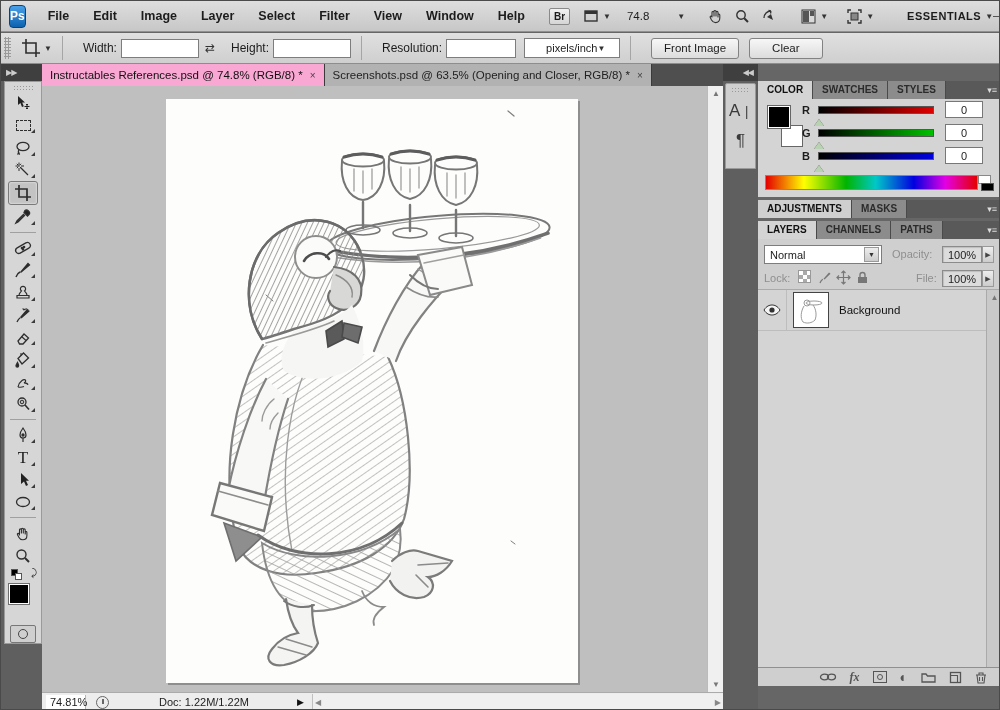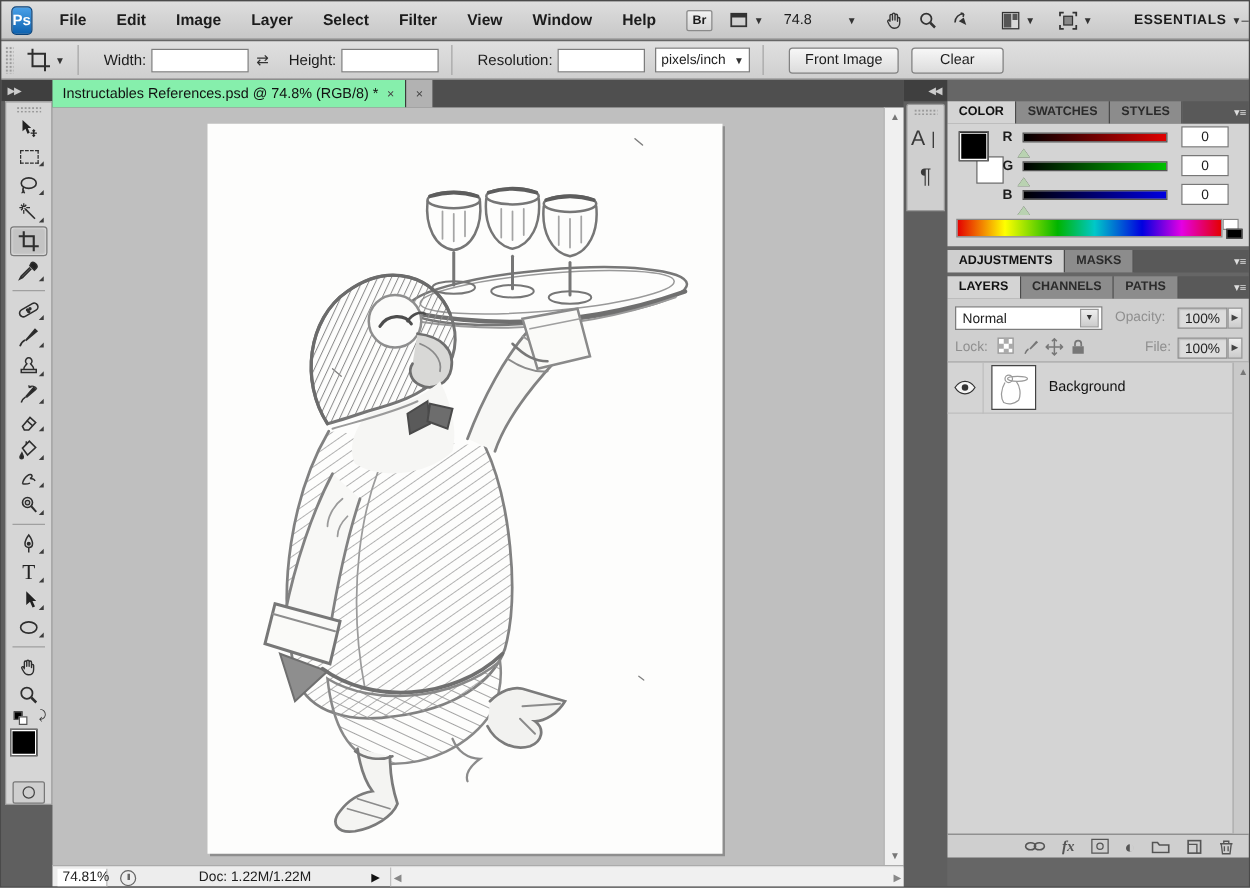--- a/index.html
+++ b/index.html
@@ -23,22 +23,22 @@
   .icon16{width:17px;height:17px;display:inline-block;}
   #workspace{font-weight:bold;font-size:11px;letter-spacing:.5px;margin:0 4px 0 10px;}
   .winctl{width:26px;text-align:center;color:#444;font-size:12px;line-height:30px;}
   
   #optionsbar{left:0;top:32px;width:1000px;height:31px;background:linear-gradient(#e0e0e0,#cfcfcf);
     border-bottom:1px solid #8d8d8d;display:flex;align-items:center;}
   .grip{width:7px;height:22px;margin:0 6px 0 3px;
     background-image:radial-gradient(#9a9a9a 1px,transparent 1.2px);background-size:3px 3px;}
   .opt-label{margin:0 4px 0 10px;font-size:12px;}
   .opt-input{width:78px;height:19px;border:1px solid #7d7d7d;background:#fff;padding:0 3px;font-size:11px;}
-  .opt-select{width:76px;height:20px;border:1px solid #7d7d7d;background:#fff;
-    display:flex;align-items:center;justify-content:space-between;padding:0 4px;font-size:11px;}
+  .opt-select{width:96px;height:20px;border:1px solid #7d7d7d;background:#fff;
+    display:flex;align-items:center;justify-content:space-between;padding:0 21px;font-size:11px;}
   .push-btn{height:21px;padding:0 12px;margin-left:10px;border:1px solid #828282;border-radius:3px;
     background:linear-gradient(#f7f7f7,#dcdcdc);font-size:11.5px;display:flex;align-items:center;}
   .osep{width:1px;height:24px;background:#a5a5a5;margin:0 10px;}
   
   #tooldock-header{left:0;top:63px;width:41px;height:17px;background:#3f3f3f;color:#ccc;
     font-size:8px;line-height:17px;padding-left:5px;letter-spacing:-1px;}
   #toolbar{left:3px;top:80px;width:38px;height:563px;background:#d6d6d6;border:1px solid #9a9a9a;
     display:flex;flex-direction:column;align-items:center;}
   #toolbar .tgrip{width:20px;height:5px;margin:3px 0 2px;
     background-image:radial-gradient(#999 .8px,transparent 1px);background-size:3px 3px;}
@@ -58,21 +58,21 @@
   .mini-fg{position:absolute;left:3px;top:2px;width:7px;height:7px;background:#000;border:1px solid #555;}
   .mini-bg{position:absolute;left:7px;top:6px;width:7px;height:7px;background:#fff;border:1px solid #555;}
   .mini-swap{position:absolute;right:1px;top:0;font-size:10px;color:#333;}
   .qmask{width:26px;height:18px;border:1px solid #777;border-radius:2px;background:#cfcfcf;
     display:flex;align-items:center;justify-content:center;margin-top:4px;}
   .qmask i{width:10px;height:10px;border:1.4px solid #444;border-radius:50%;}
   
   #tabbar{left:41px;top:63px;width:681px;height:22px;background:#4f4f4f;display:flex;align-items:flex-end;}
   .doc-tab{height:22px;display:flex;align-items:center;padding:0 8px;font-size:11.5px;gap:7px;
     border-right:1px solid #3a3a3a;}
-  .doc-tab.active{background:#86efac;color:#111;}
+  .doc-tab.active{background:#f9a8d4;color:#111;}
   .doc-tab.inactive{background:#b2b2b2;color:#222;}
   .tab-x{font-size:10px;color:#444;}
   #canvas{left:41px;top:85px;width:665px;height:606px;background:#bfbfbf;overflow:hidden;}
   #page{position:absolute;left:124px;top:13px;width:412px;height:584px;background:#fdfdfc;
     box-shadow:2px 2px 0 #8e8e8e;}
   
   .sb-v{left:706px;top:85px;width:16px;height:606px;background:#f0f0f0;border-left:1px solid #bbb;}
   .sb-btn{position:absolute;width:16px;height:15px;display:flex;align-items:center;justify-content:center;
     font-size:8px;color:#777;}
   #statusbar{left:41px;top:691px;width:681px;height:19px;background:#ededed;border-top:1px solid #ababab;
@@ -376,20 +376,21 @@
         <i></i>
       </div>
   </div>
 
   <div class="abs" id="tabbar">
     <div class="doc-tab active">
       <span>Instructables References.psd @ 74.8% (RGB/8) *</span>
       <span class="tab-x">×</span>
     </div>
     <div class="doc-tab inactive">
+      <span>Screenshots.psd @ 63.5% (Opening and Closer, RGB/8) *</span>
       <span class="tab-x">×</span>
     </div>
   </div>
 
   <div class="abs" id="canvas">
     <div id="page">
       <svg width="412" height="584" viewBox="0 0 412 584">
         <defs>
           <pattern id="hatch" width="7" height="7" patternTransform="rotate(55)" patternUnits="userSpaceOnUse">
             <line x1="0" y1="0" x2="0" y2="7" stroke="#a8a8a8" stroke-width="1.4"></line>

